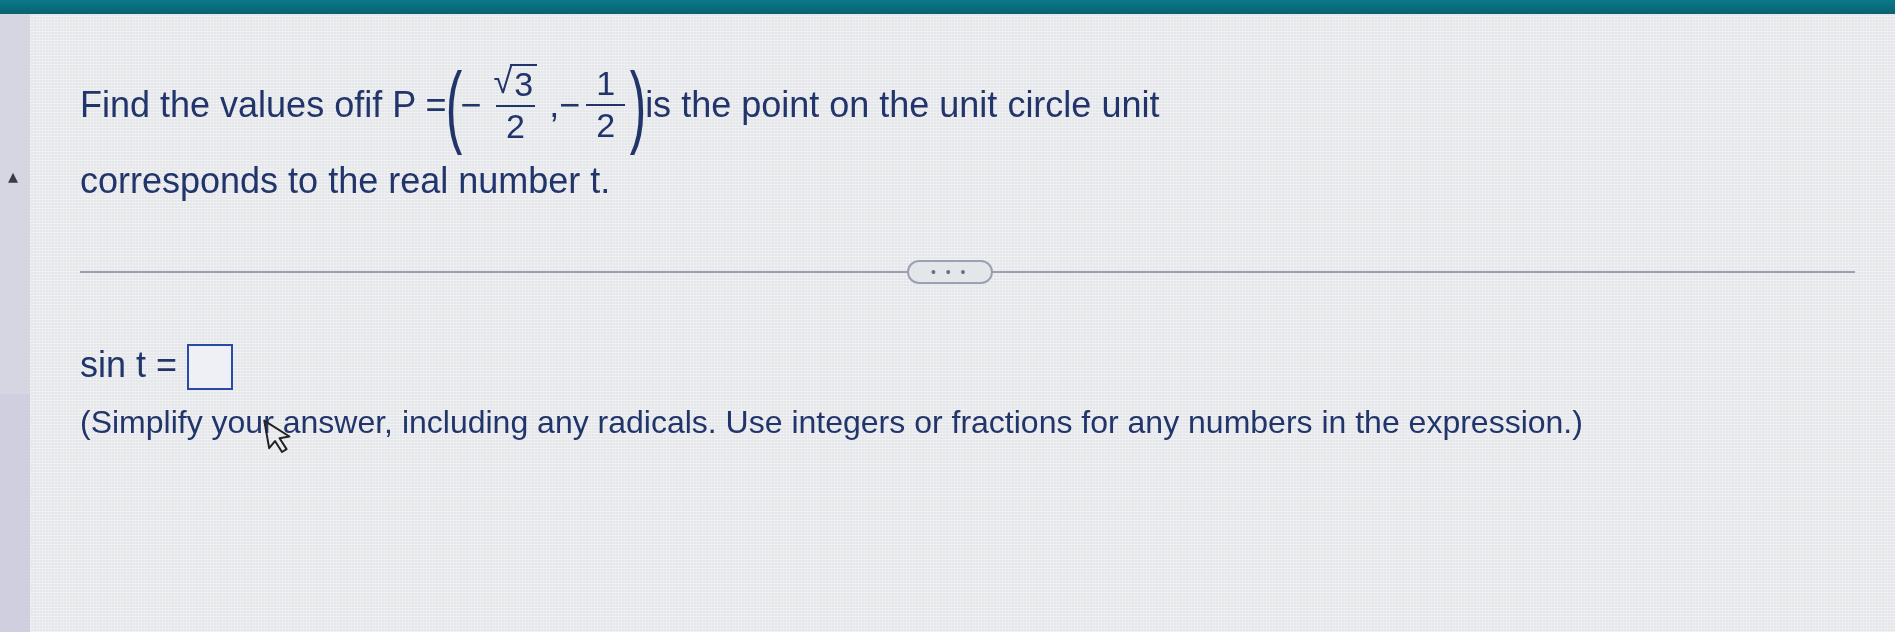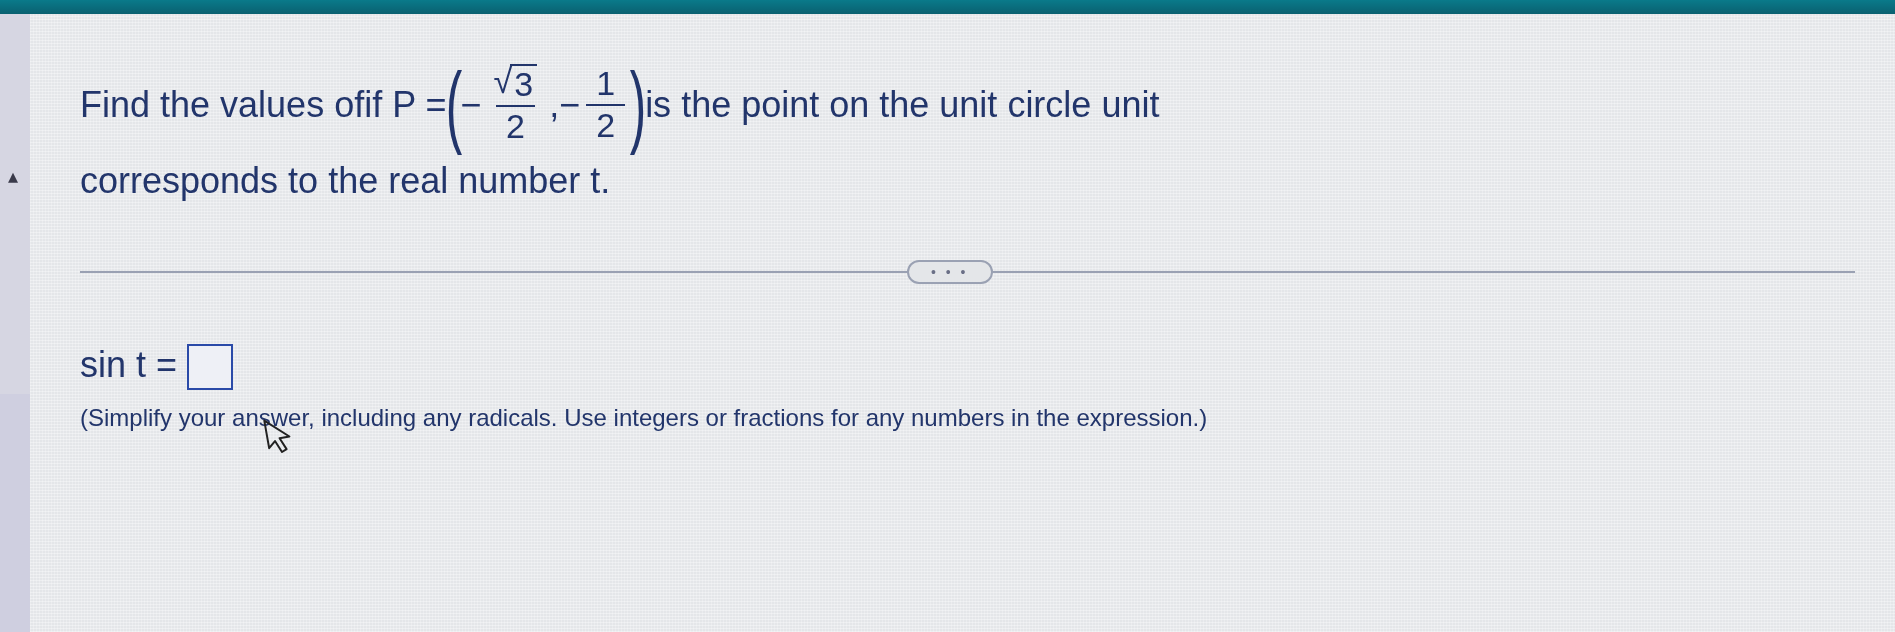--- a/index.html
+++ b/index.html
@@ -135,21 +135,21 @@
 }
 .answer-box {
   width: 46px;
   height: 46px;
   border: 2px solid #2a4aa8;
   background: #eef0f6;
   display: inline-block;
 }
 .instruction {
   margin-top: 14px;
-  font-size: 24px;
+  font-size: 32px;
   color: #22356b;
 }
 .cursor-icon {
   position: absolute;
   left: 235px;
   top: 402px;
   color: #222;
   font-size: 38px;
   transform: rotate(-10deg);
   pointer-events: none;

